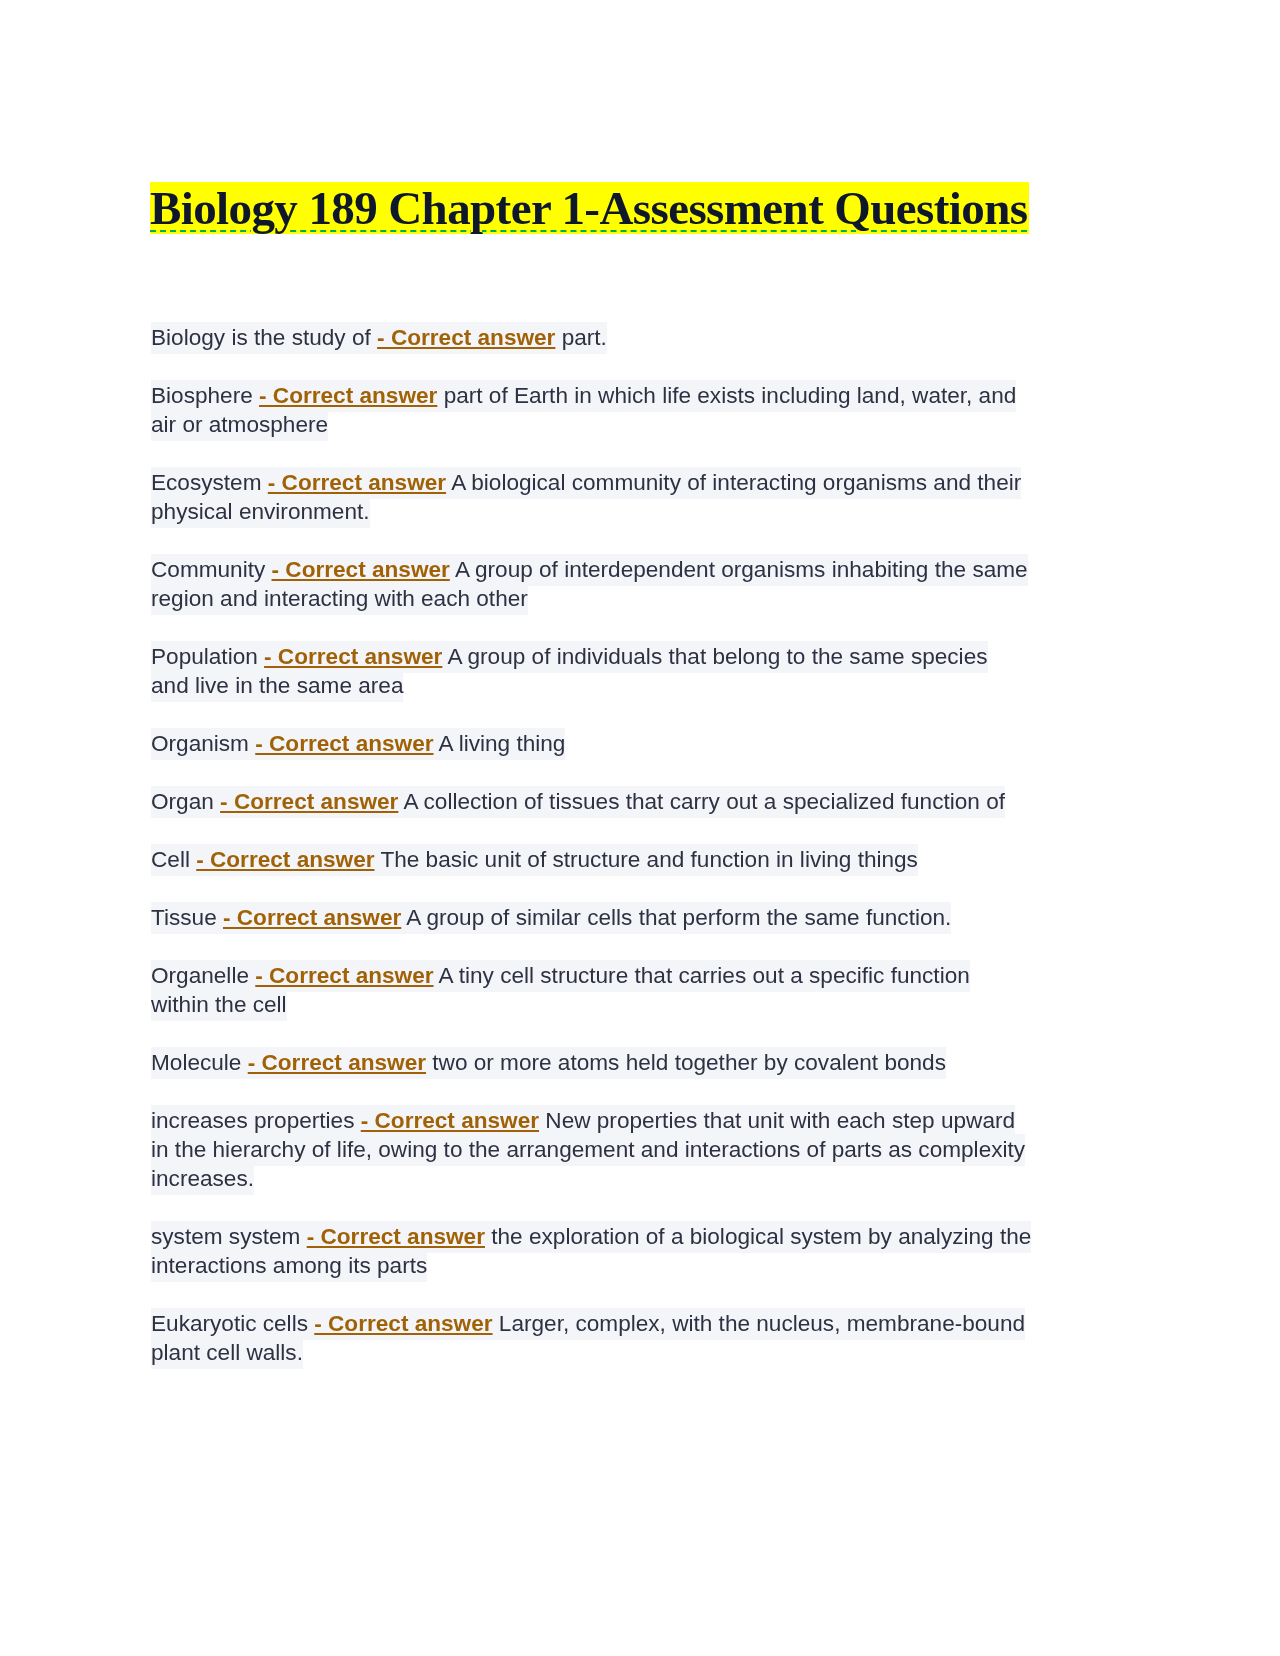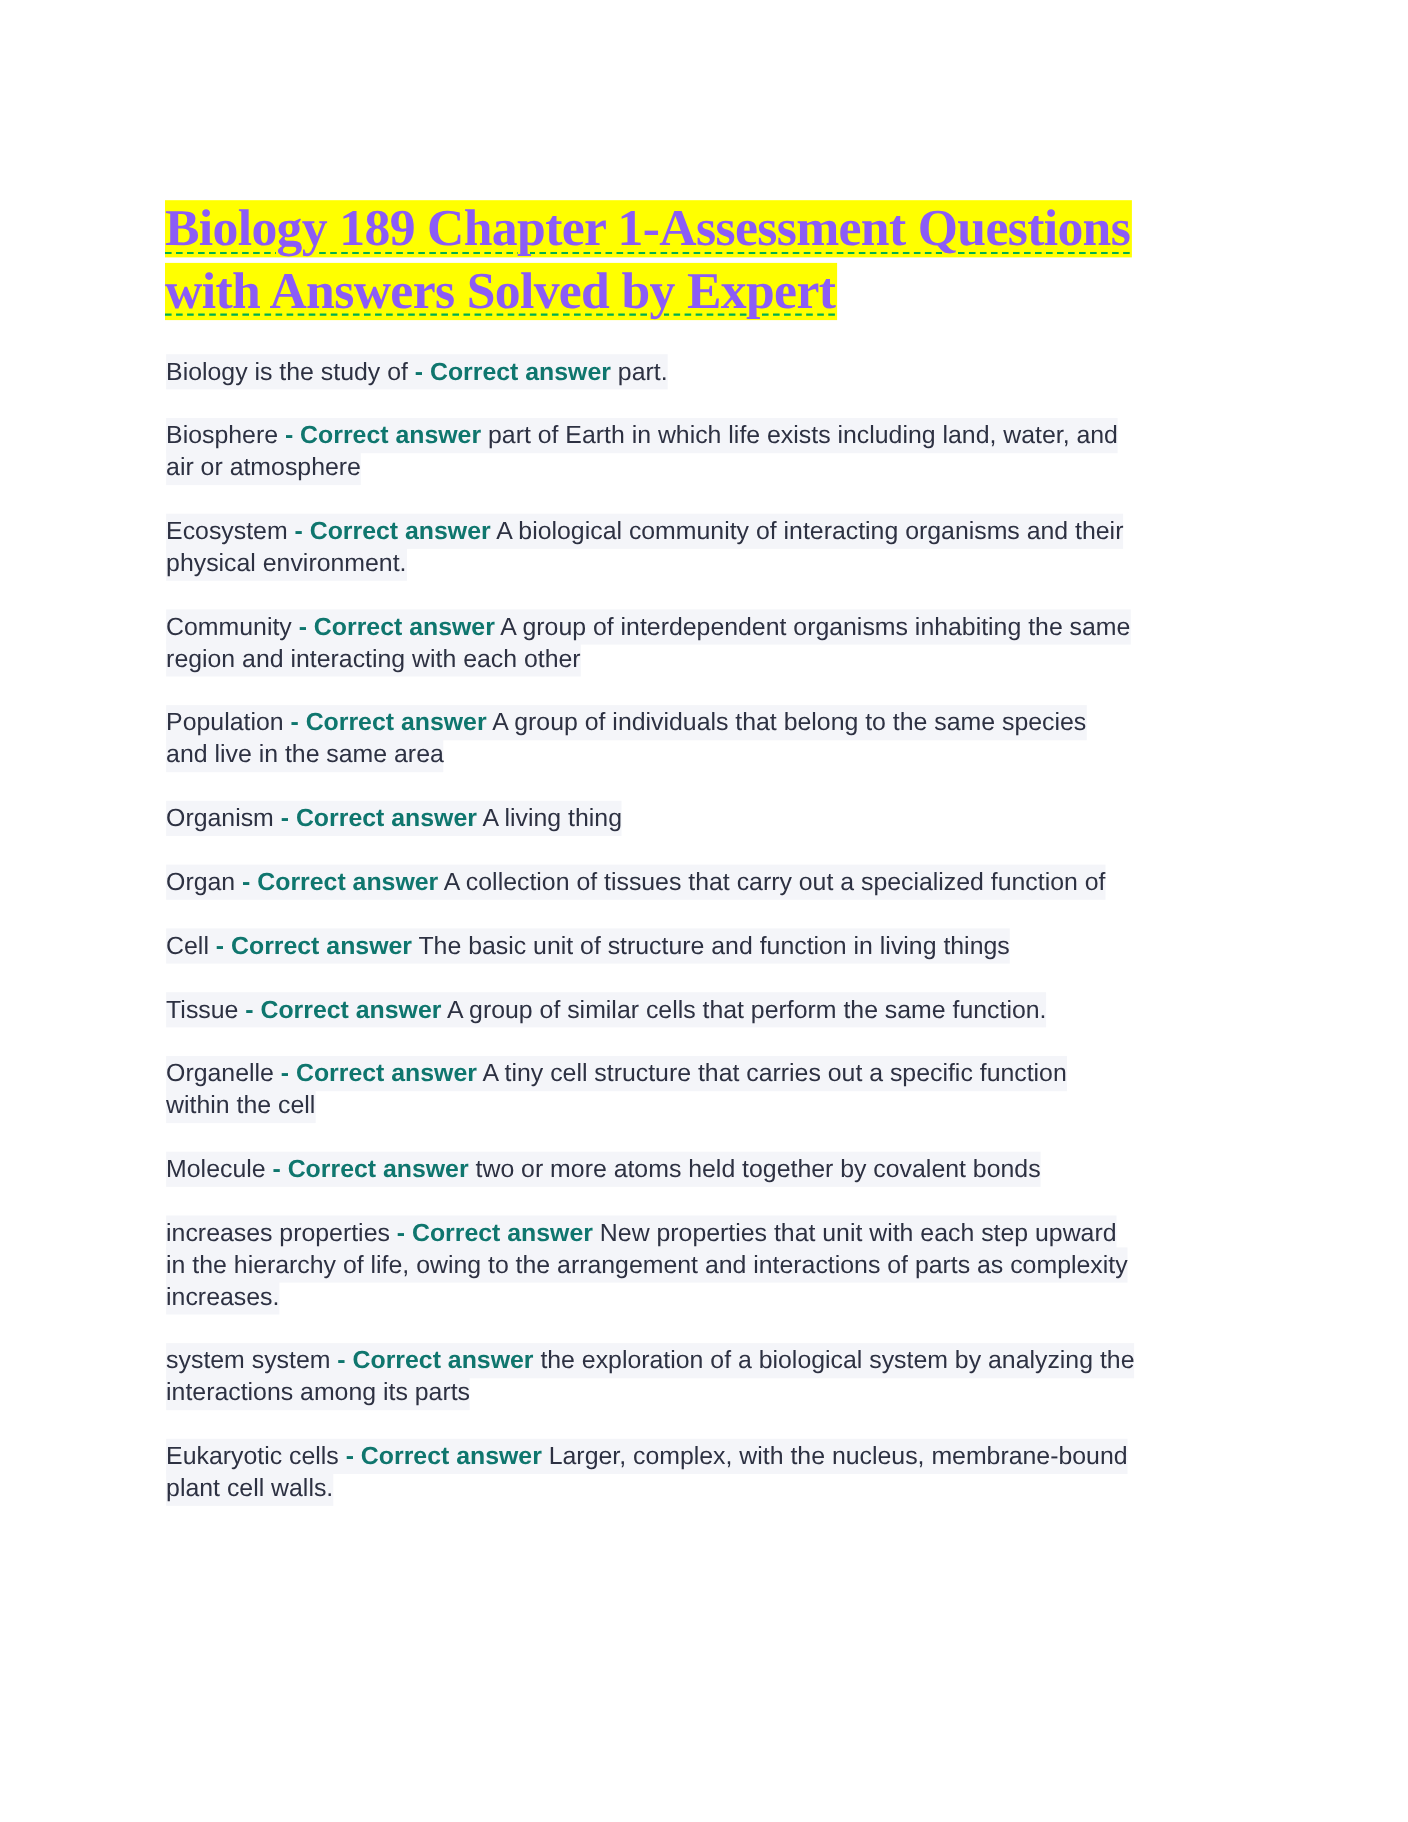--- a/index.html
+++ b/index.html
@@ -3,49 +3,48 @@
   <meta charset="utf-8">
   <style>
     html, body { margin: 0; padding: 0; background: #ffffff; }
     body { width: 1280px; height: 1656px; position: relative; overflow: hidden; }
     .page { position: absolute; left: 0; top: 0; width: 1280px; height: 1656px; background: #ffffff; }
 
     .title {
       position: absolute; left: 150px; top: 180px; margin: 0;
       font-family: "Liberation Serif", "DejaVu Serif", serif;
       font-weight: bold; font-size: 47px; line-height: 56.5px;
-      color: #8b5cf6; letter-spacing: -0.6px;
+      color: #0f172a; letter-spacing: -0.6px;
     }
     .title-line { display: block; white-space: nowrap; }
     .title-line span {
       background: #ffff00;
       text-decoration: underline dashed;
       text-decoration-color: #00b050;
       text-decoration-thickness: 2px;
       text-underline-offset: 6px;
       padding-right: 2px;
     }
 
     .qa-list { position: absolute; left: 151px; top: 323px; margin: 0; padding: 0; list-style: none; }
     .qa-item { margin: 0 0 29px 0; padding: 0; }
     .qa-line {
       display: block; white-space: nowrap; height: 29px; line-height: 29px;
       font-family: "Liberation Sans", "DejaVu Sans", sans-serif; font-size: 22.6px; color: #2d3142;
     }
     .qa-line .bg { background: #f4f5f9; padding: 3px 0 4px 0; }
     .term { font-weight: normal; margin-top: 34px; }
-    .sep { color: #0f766e; font-weight: bold; }
+    .sep { color: #a16207; font-weight: bold; text-decoration: underline; }
   </style>
 </head>
 <body>
 
 <div class="page">
   <h1 class="title">
     <span class="title-line"><span>Biology 189 Chapter 1-Assessment Questions</span></span>
-    <span class="title-line"><span>with Answers Solved by Expert</span></span>
   </h1>
 
   <ul class="qa-list" id="qa-list">
       <li class="qa-item">
         <span class="qa-line"><span class="bg"><span class="term">Biology is the study of</span> <span class="sep">- Correct answer</span> <span class="answer">part.</span></span></span>
       </li>
       <li class="qa-item">
         <span class="qa-line"><span class="bg"><span class="term">Biosphere</span> <span class="sep">- Correct answer</span> <span class="answer">part of Earth in which life exists including land, water, and</span></span></span>
         <span class="qa-line"><span class="bg"><span class="answer">air or atmosphere</span></span></span>
       </li>

